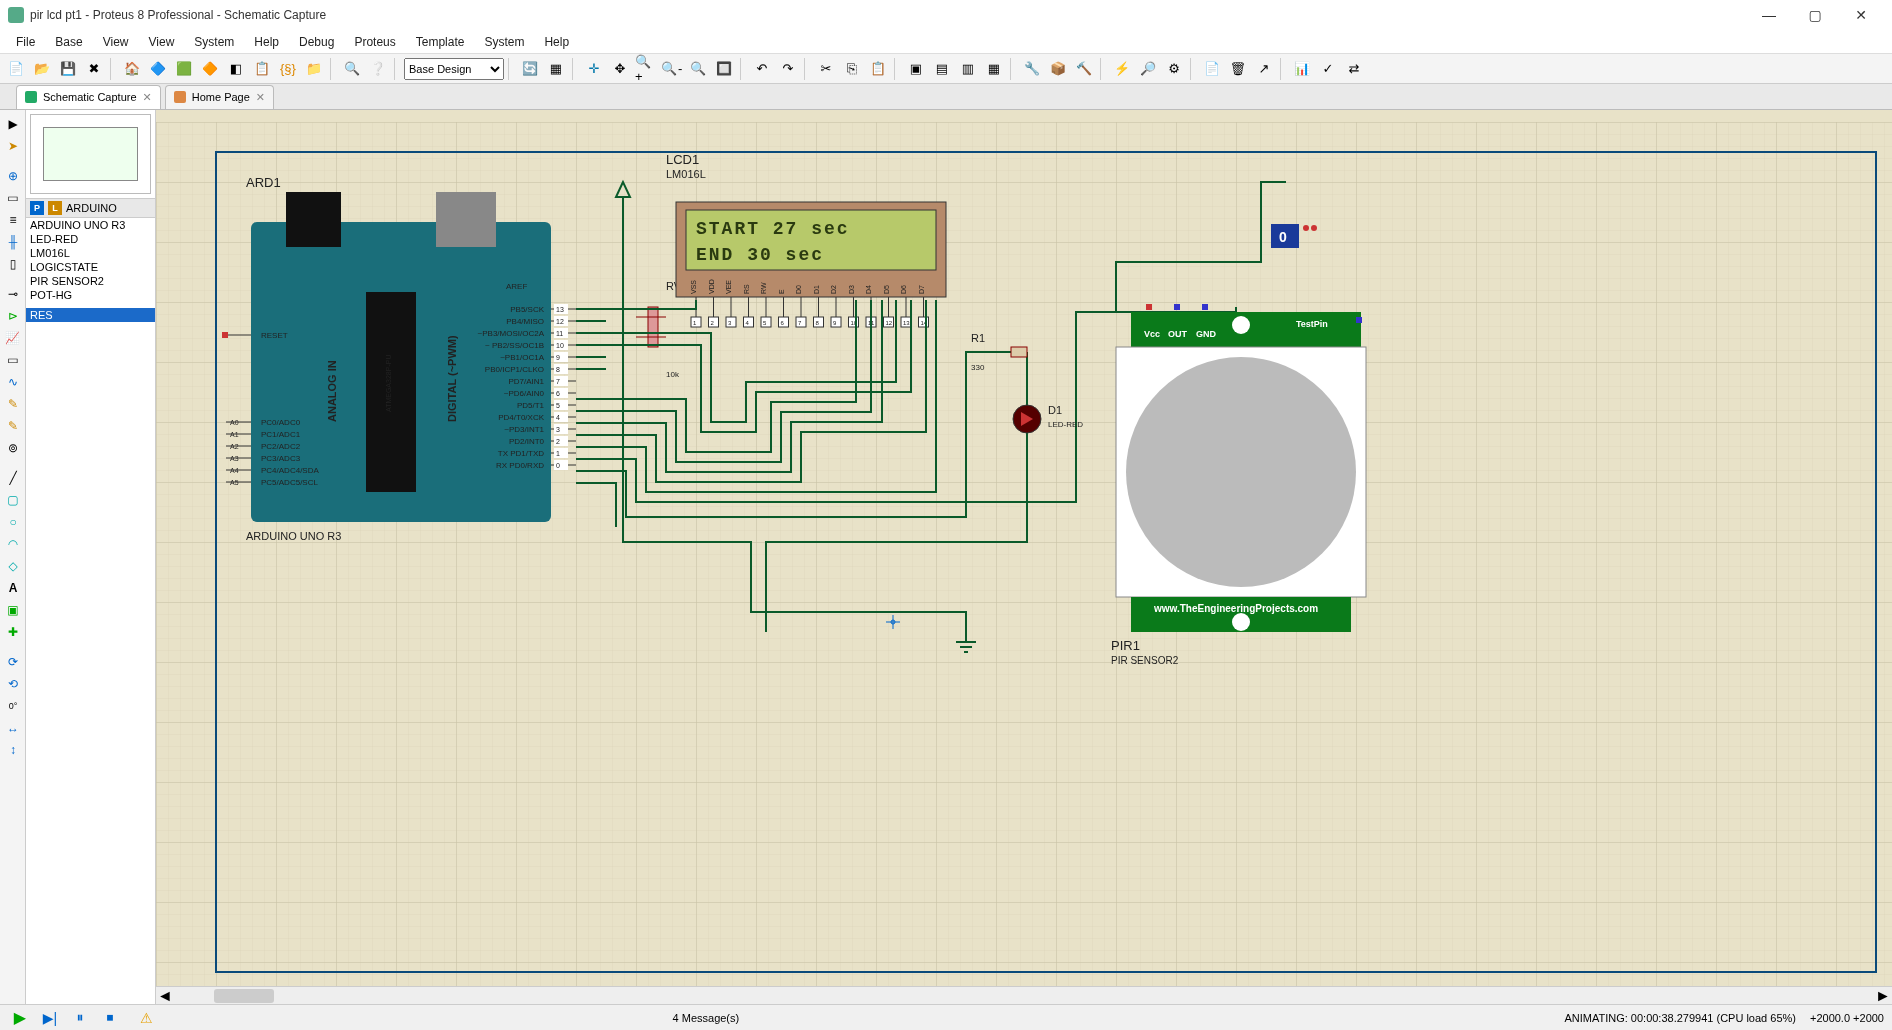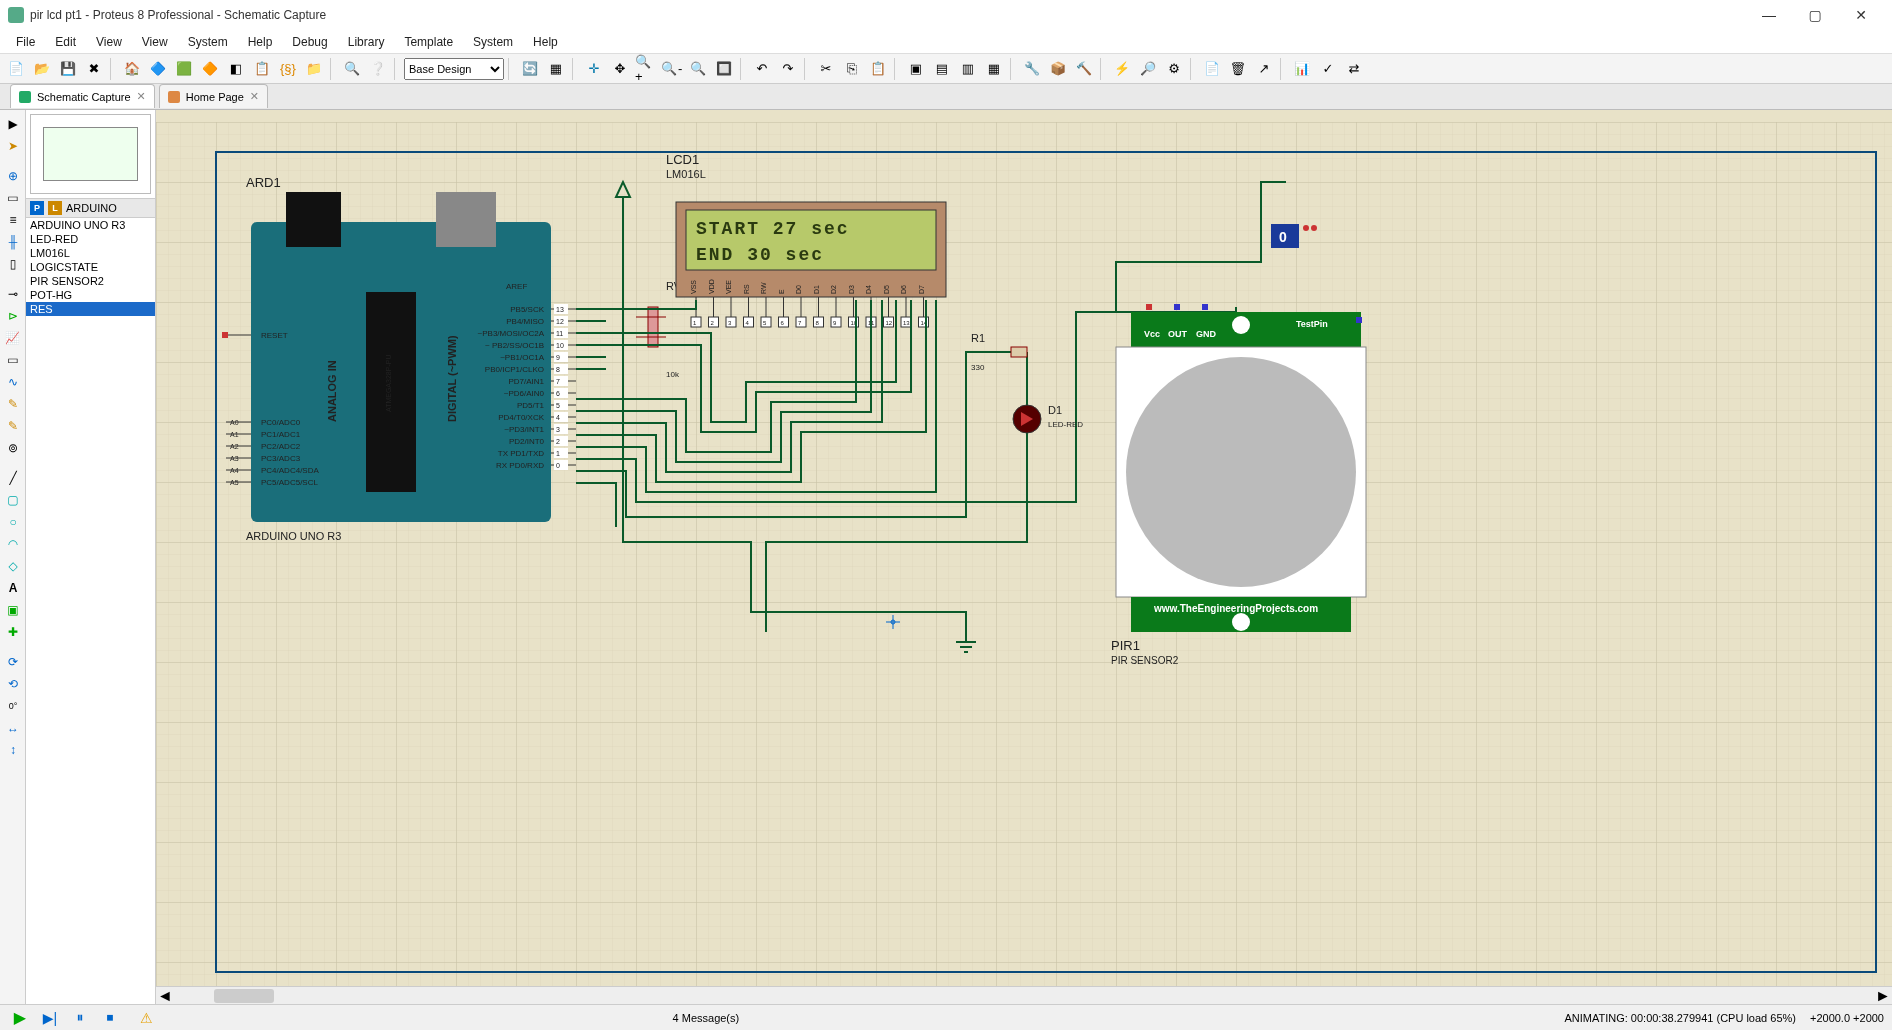--- a/index.html
+++ b/index.html
@@ -15,39 +15,39 @@
 .menubar { height: 24px; background: #fff; display: flex; align-items: center; padding: 0 6px; border-bottom: 1px solid #ddd; }
 .menubar .menu-item { padding: 3px 10px; font-size: 12px; color: #222; }
 
 
 .toolbar { height: 30px; background: #f4f4f4; border-bottom: 1px solid #ccc; display: flex; align-items: center; padding: 0 4px; gap: 2px; }
 .toolbar .tbtn { width: 24px; height: 24px; display: flex; align-items: center; justify-content: center; border: 1px solid transparent; font-size: 13px; }
 .toolbar .tsep { width: 6px; height: 22px; border-left: 1px solid #ccc; margin: 0 2px; }
 .toolbar select { height: 22px; font-size: 11px; width: 100px; }
 
 
-.tabbar { height: 26px; background: #e9e9e9; display: flex; align-items: flex-start; padding-left: 10px; gap: 4px; border-bottom: 1px solid #bbb; }
+.tabbar { height: 26px; background: #e9e9e9; display: flex; align-items: center; padding-left: 16px; gap: 4px; border-bottom: 1px solid #bbb; }
 .tab { height: 24px; background: #fff; border: 1px solid #bbb; border-bottom: none; border-radius: 4px 4px 0 0; display: flex; align-items: center; padding: 0 8px; font-size: 11px; gap: 6px; }
 .tab .ticon { width: 12px; height: 12px; }
 .tab .close { font-size: 11px; color: #888; }
 
 
 .main { display: flex; height: calc(1030px - 30px - 24px - 30px - 26px - 26px); }
 .left-toolbox { width: 26px; background: #f4f4f4; border-right: 1px solid #ccc; display: flex; flex-direction: column; gap: 2px; padding: 4px 2px; }
 .left-toolbox .lbtn { width: 22px; height: 20px; display: flex; align-items: center; justify-content: center; font-size: 12px; }
 .left-toolbox .lsep { height: 6px; }
 
 .side-panel { width: 130px; background: #fff; border-right: 1px solid #ccc; display: flex; flex-direction: column; }
 .preview { height: 80px; border: 1px solid #bbb; margin: 4px; background: #fff; position: relative; }
 .preview-inner { position: absolute; inset: 12px; border: 1px solid #888; background: #efe; }
 .devices-header { height: 20px; background: #e8e8e8; border-top: 1px solid #ccc; border-bottom: 1px solid #ccc; display: flex; align-items: center; font-size: 11px; padding: 0 4px; gap: 4px; }
 .devices-header .dbadge { width: 14px; height: 14px; display: flex; align-items: center; justify-content: center; font-size: 9px; font-weight: bold; }
 .devices-list { flex: 1; overflow: auto; font-size: 11px; }
 .devices-list .dev-item { padding: 1px 4px; white-space: nowrap; overflow: hidden; }
-.devices-list .dev-item.selected { background: #1b6ac9; color: #fff; }
+.devices-list .dev-item.selected { background: #1b6ac9; color: #fff; margin-top: 6px; }
 
 .canvas-wrap { flex: 1; position: relative; overflow: hidden; background: #e8e2c8; }
 .canvas-scroll { position: absolute; bottom: 0; left: 0; right: 0; height: 18px; background: #eee; border-top: 1px solid #ccc; display:flex; }
 .canvas-scroll .thumb { width: 60px; height: 14px; background: #ccc; margin: 2px 0 0 40px; border-radius: 3px; }
 
 
 .schematic-svg { position: absolute; inset: 0; width: 100%; height: 100%; }
 
 
 .statusbar { height: 26px; background: #f0f0f0; border-top: 1px solid #ccc; display: flex; align-items: center; font-size: 11px; }
@@ -72,27 +72,27 @@
   <div class="app-icon"></div>
   <span>pir lcd pt1 - Proteus 8 Professional - Schematic Capture</span>
   <div class="spacer"></div>
   <div class="win-btn">—</div>
   <div class="win-btn">▢</div>
   <div class="win-btn">✕</div>
 </div>
 
 <div class="menubar" id="menubar">
     <div class="menu-item">File</div>
-    <div class="menu-item">Edit</div>
+    <div class="menu-item">Base</div>
     <div class="menu-item">View</div>
     <div class="menu-item">View</div>
     <div class="menu-item">System</div>
     <div class="menu-item">Help</div>
     <div class="menu-item">Debug</div>
-    <div class="menu-item">Library</div>
+    <div class="menu-item">Proteus</div>
     <div class="menu-item">Template</div>
     <div class="menu-item">System</div>
     <div class="menu-item">Help</div>
   </div>
 
 <div class="toolbar">
   <div class="tbtn">📄</div>
   <div class="tbtn">📂</div>
   <div class="tbtn">💾</div>
   <div class="tbtn">✖</div>

